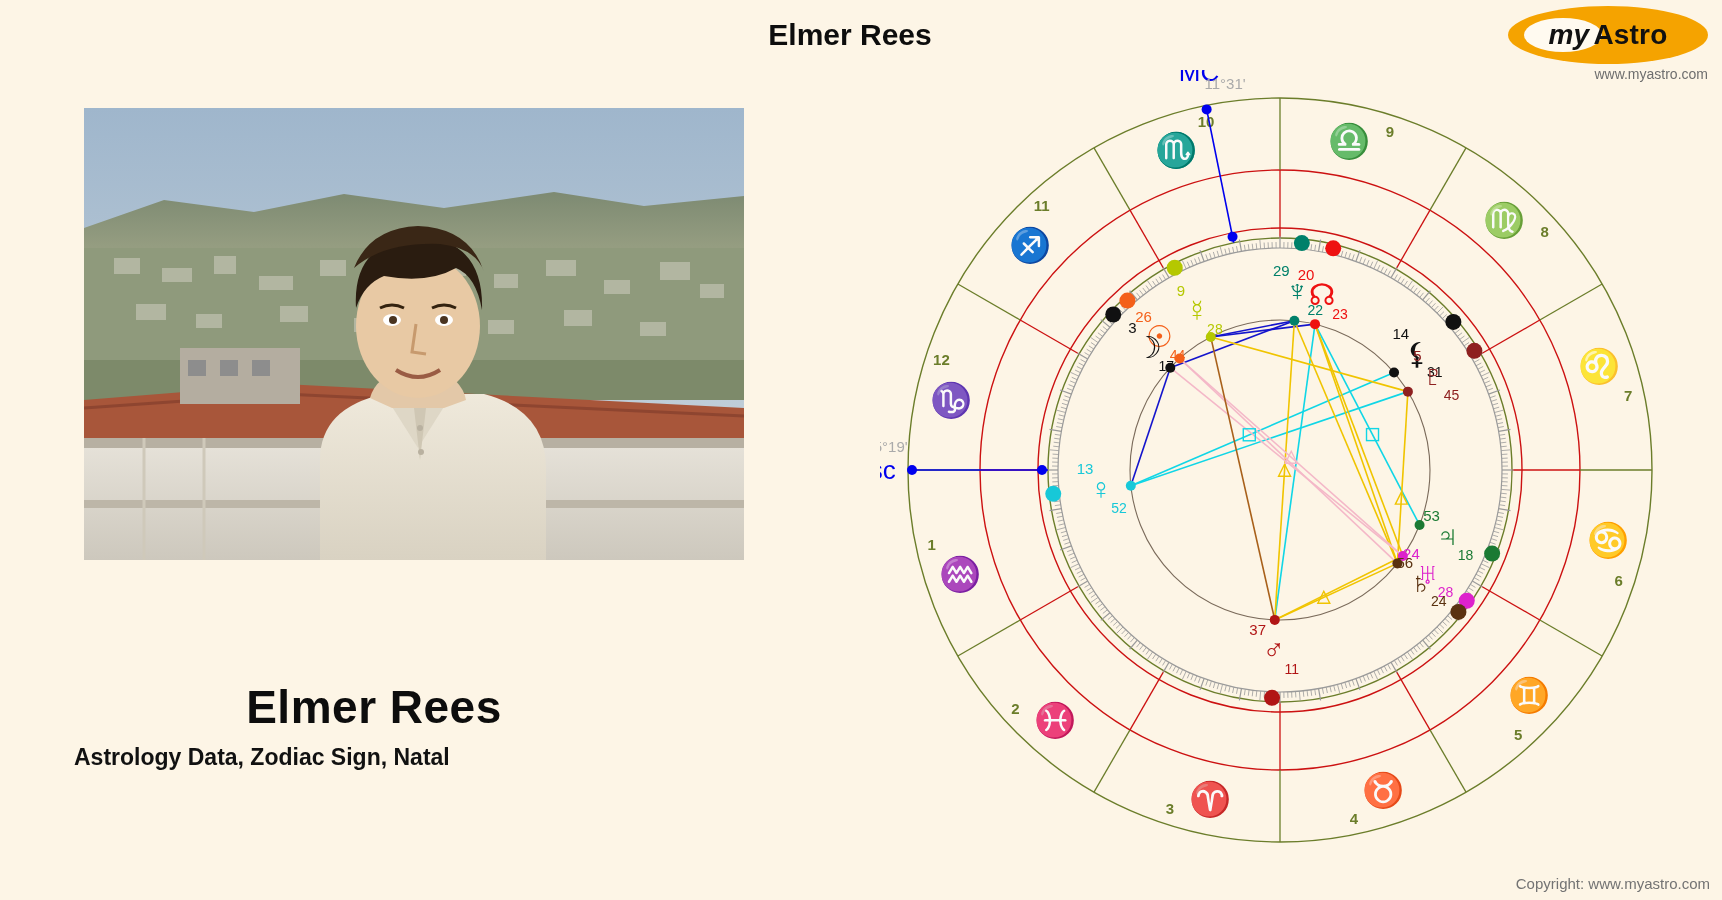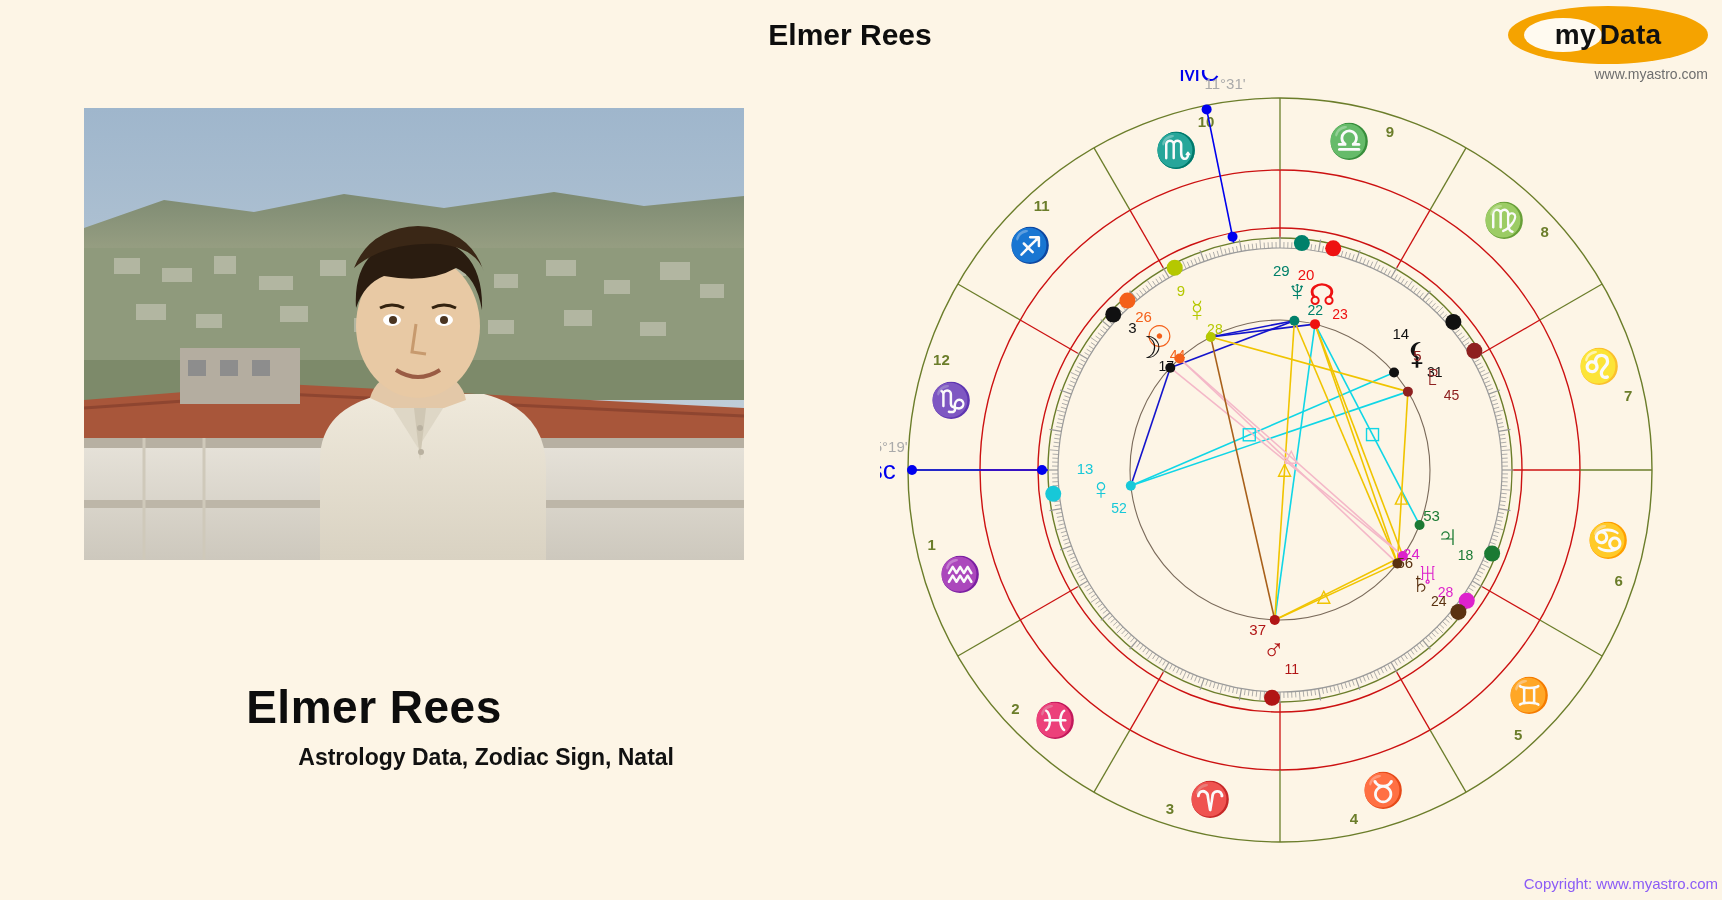--- a/index.html
+++ b/index.html
@@ -14,58 +14,58 @@
 
   
   .logo-wrap{position:absolute;right:14px;top:6px;width:200px;height:86px;}
   .logo-ell{position:absolute;left:0;top:0;width:200px;height:58px;
     background:#f5a300;border-radius:50%/50%;}
   .logo-inner{position:absolute;left:16px;top:12px;width:78px;height:34px;
     background:#fffaf0;border-radius:50%/50%;}
   .logo-text{position:absolute;left:0;top:0;width:200px;height:58px;
     display:flex;align-items:center;justify-content:center;
     font-size:28px;font-weight:600;color:#111;letter-spacing:.2px;}
-  .logo-my{margin-right:4px;}
+  .logo-my{margin-right:4px;font-style:italic;}
   .logo-url{position:absolute;left:0;top:60px;width:200px;text-align:right;
     font-size:14px;color:#6e6e6e;}
 
   
   .header-title{position:absolute;left:560px;top:18px;width:580px;text-align:center;
     font-size:30px;font-weight:bold;color:#0d0d0d;}
 
   
   .photo{position:absolute;left:84px;top:108px;width:660px;height:452px;
     overflow:hidden;background:#8aa0b4;}
   .photo svg{display:block;}
 
   
   .name-big{position:absolute;left:44px;top:680px;width:660px;text-align:center;
     font-size:46px;font-weight:bold;color:#0d0d0d;letter-spacing:.5px;}
-  .subtitle{position:absolute;left:74px;top:742px;width:600px;text-align:right;
+  .subtitle{position:absolute;left:74px;top:742px;width:600px;text-align:left;
     font-size:23px;font-weight:bold;color:#111;line-height:1.33;}
 
   
-  .copyright{position:absolute;right:4px;bottom:8px;font-size:15px;color:#8b5cf6;}
+  .copyright{position:absolute;right:12px;bottom:8px;font-size:15px;color:#737373;}
 
   
   .chart{position:absolute;left:880px;top:70px;width:800px;height:800px;}
   .chart svg{display:block;}
   text{font-family:"Liberation Sans", sans-serif;}
 </style>
 </head>
 <body>
 
 <div id="page">
 
   <div class="logo-wrap">
     <div class="logo-ell"></div>
     <div class="logo-inner"></div>
     <div class="logo-text">
       <span class="logo-my">my</span>
-        <span>Data</span>
+        <span>Astro</span>
     </div>
     <div class="logo-url">www.myastro.com</div>
   </div>
 
   <div class="header-title">Elmer Rees</div>
 
   <div class="photo">
     <svg width="660" height="452" viewBox="0 0 660 452">
       <defs>
         <linearGradient id="sky" x1="0" y1="0" x2="0" y2="1">

